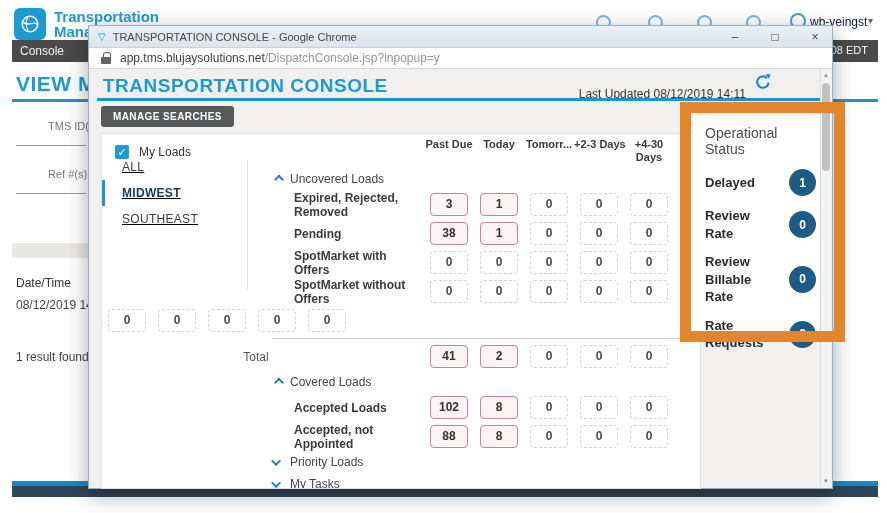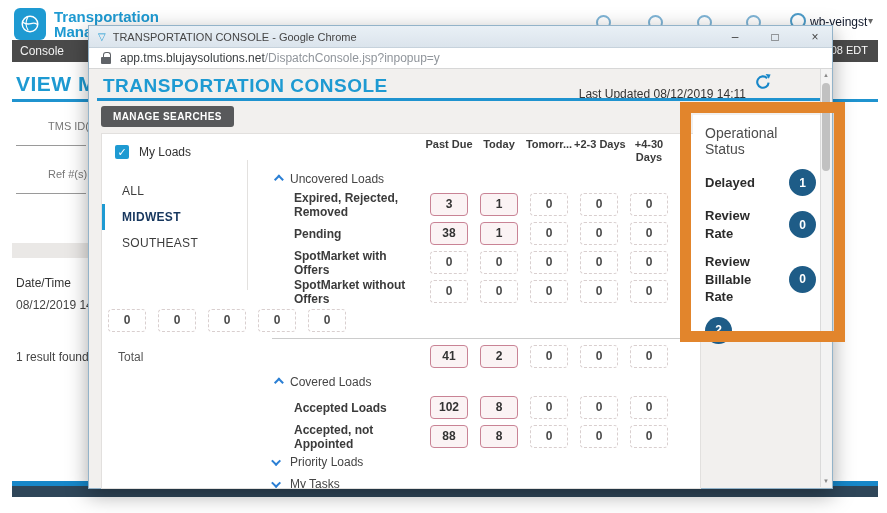--- a/index.html
+++ b/index.html
@@ -60,21 +60,21 @@
                 border:none; border-radius:3px; color:#fff; font-size:10px; font-weight:bold;
                 letter-spacing:.4px; font-family:inherit; }
 
   
   .main-card { position:absolute; left:12px; top:107px; width:600px; height:356px; background:#fff;
                border:1px solid #e2e0de; overflow:hidden; }
   .chk-row { position:absolute; left:13px; top:11px; display:flex; align-items:center; gap:10px; }
   .chkbox { width:14px; height:14px; background:var(--accent,#1e9ad2); border-radius:2px; color:#fff;
             font-size:11px; line-height:14px; text-align:center; }
   .chk-label { font-size:12px; color:#333; }
-  #regions { position:absolute; left:0; top:44px; width:140px; }
+  #regions { position:absolute; left:0; top:20px; width:140px;text-decoration:underline; }
   .region { padding:6px 0 6px 20px; font-size:12px; color:#3c3c3c; letter-spacing:.3px; cursor:default; }
   .region.sel { color:#17375e; font-weight:bold; border-left:3px solid var(--accent,#1e9ad2); padding-left:17px; }
   .vdivider { position:absolute; left:145px; top:26px; height:130px; border-right:1px solid #e3e1df; }
 
   #board { position:absolute; left:0; top:4px; width:592px; }
   #col-heads { display:flex; margin-left:322px; height:30px; align-items:flex-start; }
   .colh { width:50px; text-align:center; font-weight:bold; font-size:11px; white-space:nowrap;
           color:#3a3a3a; line-height:13px; }
   .colh.wrap { white-space:normal; padding:0 6px; }
   .sec-head { height:22px; display:flex; align-items:center; gap:9px; padding-left:172px;
@@ -85,21 +85,21 @@
   .brow { display:flex; align-items:center; height:29px; }
   .blabel { flex:0 0 322px; padding-left:192px; font-weight:bold; font-size:12px; color:#3b3b3b; }
   .cells { display:flex; }
   .cellbox { width:50px; display:flex; justify-content:center; }
   .cell { min-width:38px; height:23px; line-height:21px; text-align:center; font-size:12px;
           font-weight:bold; border-radius:4px; }
   .cell.filled { border:1px solid #c98395; background:#fbf3f4; color:#333; }
   .cell.zero { border:1px dashed #d9cfcf; color:#4a4a4a; }
   .total-wrap { position:relative; margin-top:3px; padding-top:4px; }
   .total-wrap::before { content:""; position:absolute; left:170px; right:14px; top:0; border-top:1px solid #ccc; }
-  .brow.total .blabel { padding-left:16px; padding-right:14px; text-align:left; font-weight:normal; color:#555; }
+  .brow.total .blabel { padding-left:0; padding-right:14px; text-align:center; font-weight:normal; color:#555; }
 
   
   .ops-card { position:absolute; left:604px; top:89px; width:135px; height:218px; background:#fff; padding:10px 12px; }
   .ops-title { font-size:14px; color:#4d4d4d; margin-bottom:12px; }
   #ops-items { display:flex; flex-direction:column; gap:11px; }
   .ops-item { display:flex; justify-content:space-between; align-items:center; }
   .ops-label { font-weight:bold; font-size:13px; width:72px; line-height:1.35; color:#2b2b2b; }
   .ops-badge { width:27px; height:27px; border-radius:50%; background:var(--badge,#1e5c87); color:#fff;
                font-size:12px; font-weight:bold; display:flex; align-items:center; justify-content:center; }
 
@@ -395,20 +395,21 @@
           </div>
           <div class="ops-item">
             <div class="ops-label">Review Rate</div>
             <div class="ops-badge">0</div>
           </div>
           <div class="ops-item">
             <div class="ops-label">Review Billable Rate</div>
             <div class="ops-badge">0</div>
           </div>
           <div class="ops-item">
+            <div class="ops-label">Rate Requests</div>
             <div class="ops-badge">2</div>
           </div>
         </div>
     </div>
 
     <div class="pscroll">
       <div class="arr up">▲</div>
       <div class="thumb"></div>
       <div class="arr dn">▼</div>
     </div>

